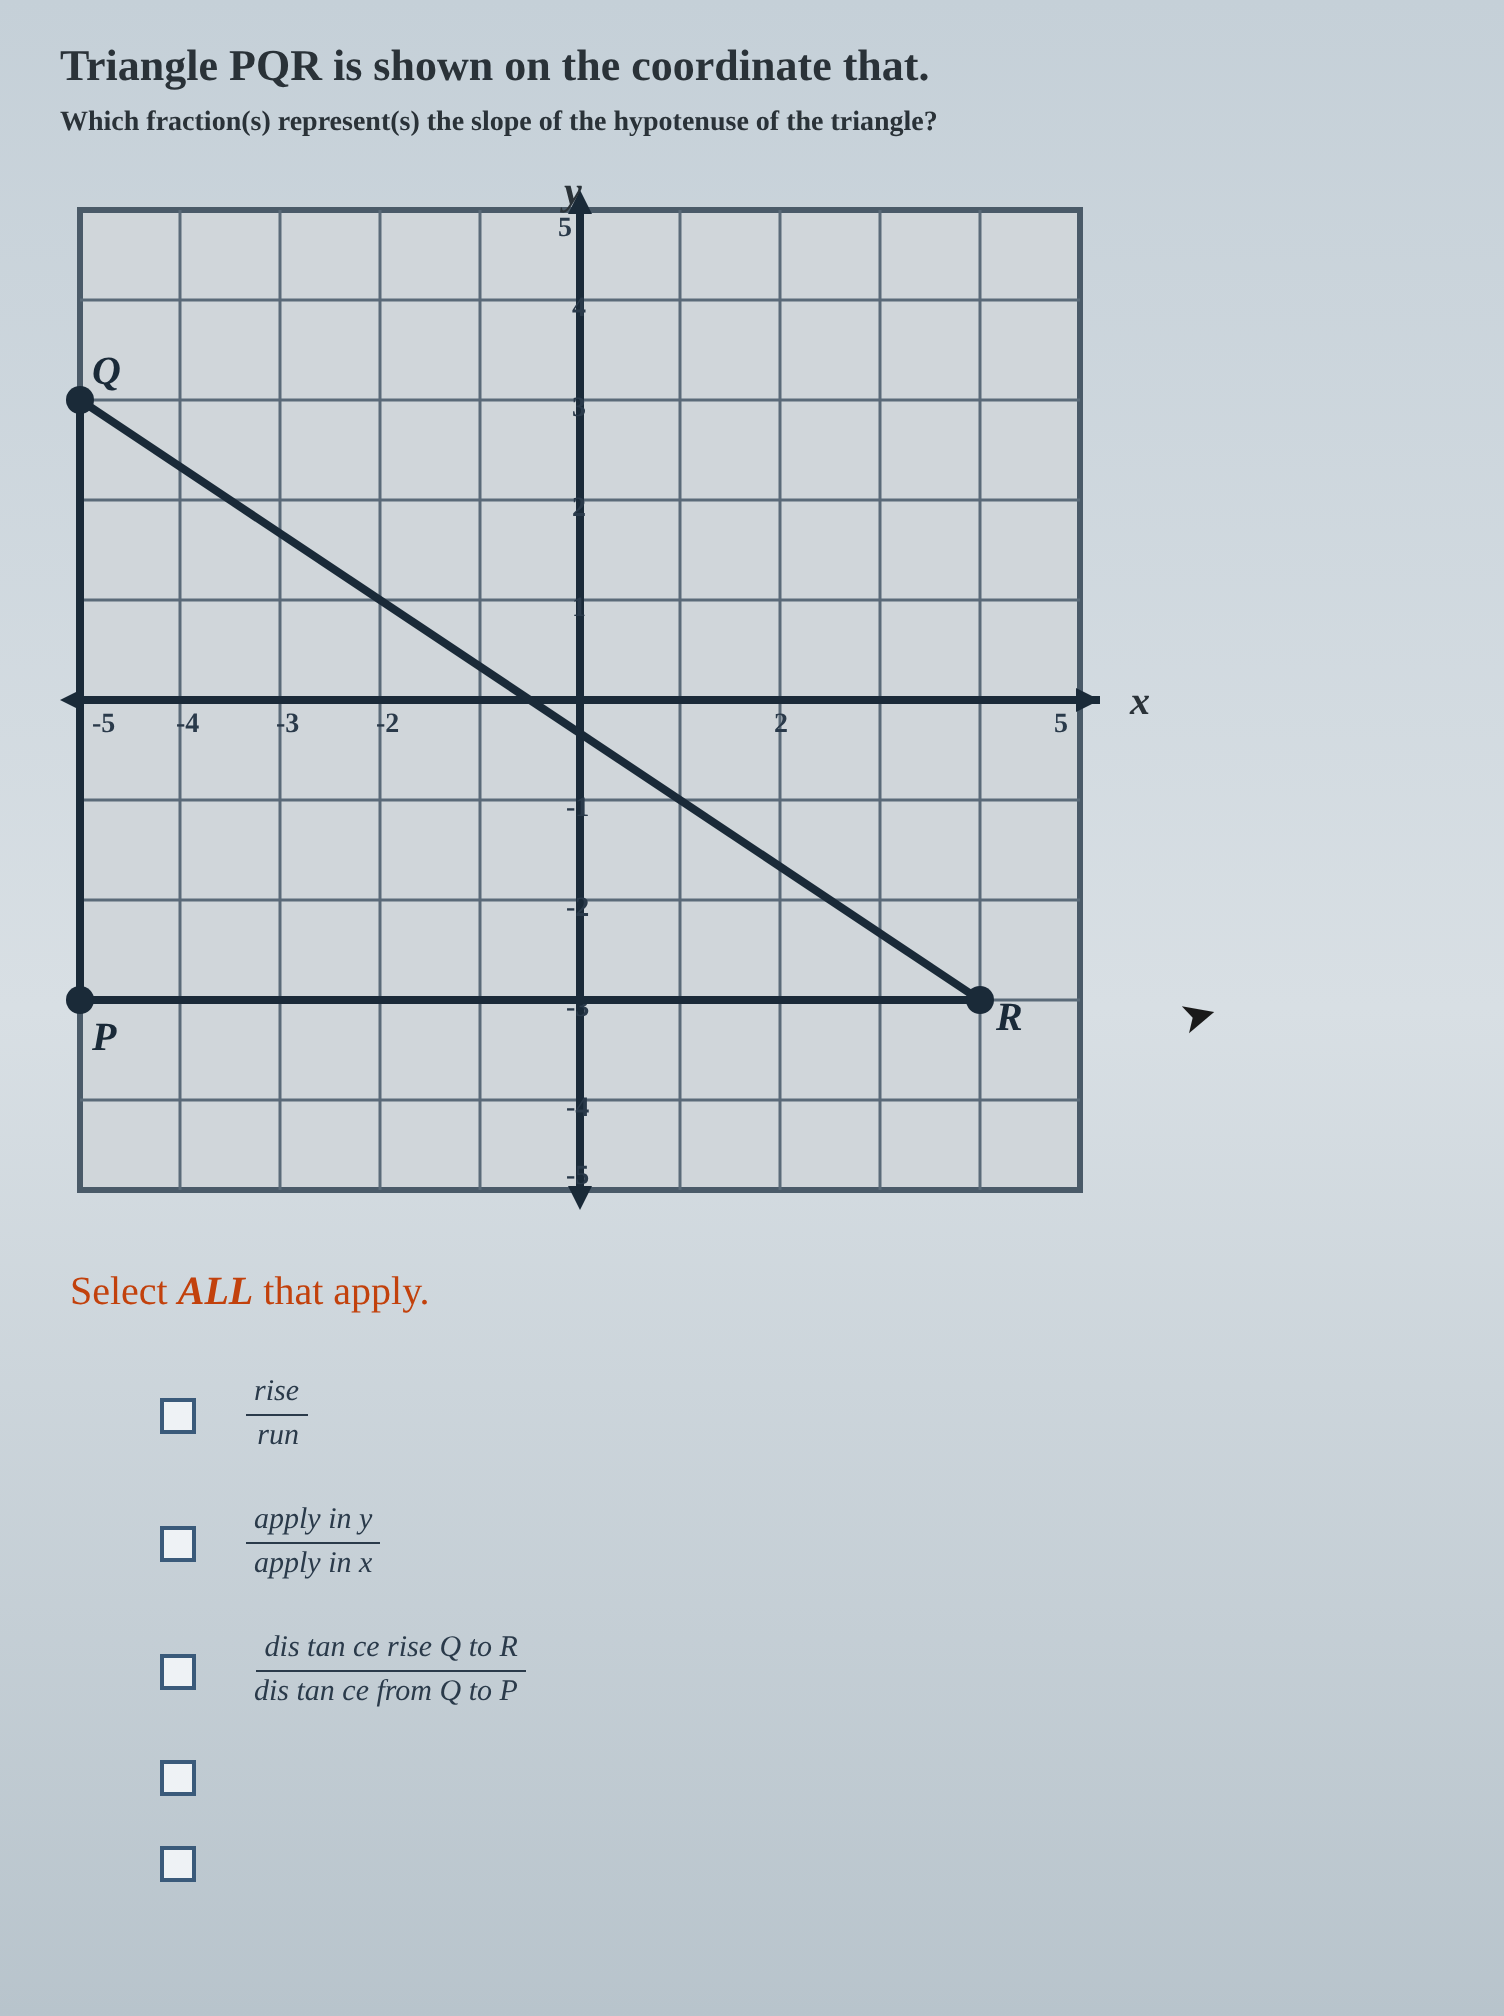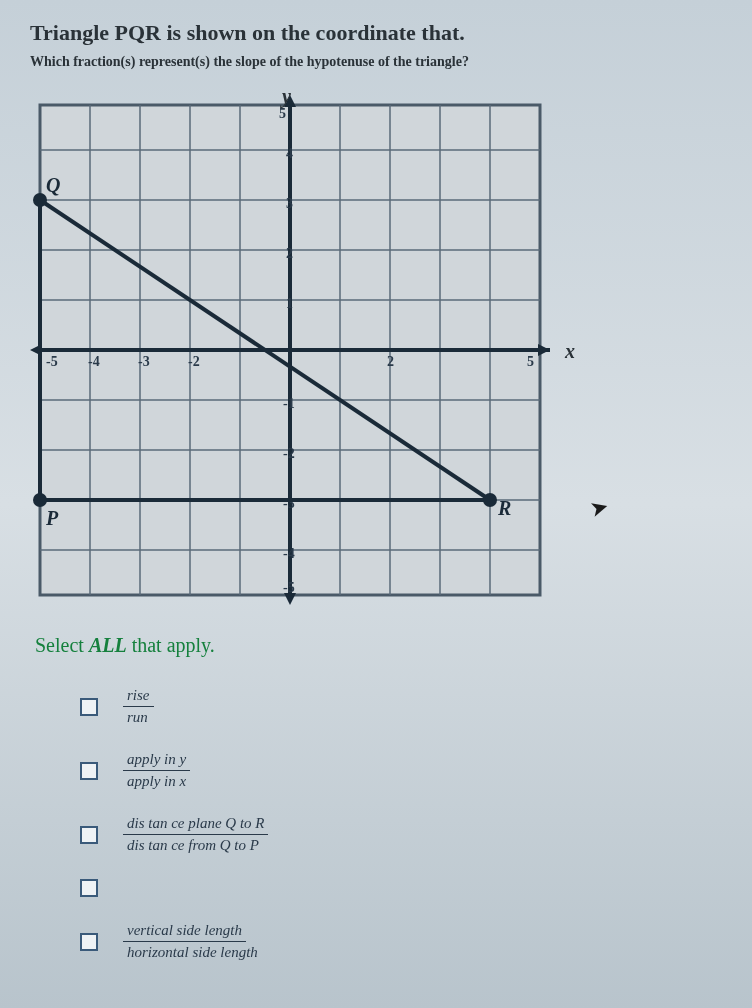--- a/index.html
+++ b/index.html
@@ -41,21 +41,21 @@
       position: absolute;
       left: 535px;
       top: 250px;
       font-size: 20px;
       font-weight: bold;
       font-style: italic;
       color: #2a3238;
     }
     .select-text {
       font-size: 20px;
-      color: #15803d;
+      color: #c2410c;
       margin-top: 20px;
       margin-bottom: 30px;
       margin-left: 5px;
     }
     .select-text .all { font-weight: bold; font-style: italic; }
     .option {
       display: flex;
       align-items: center;
       margin-bottom: 25px;
       margin-left: 50px;
@@ -64,21 +64,21 @@
       width: 18px;
       height: 18px;
       border: 2px solid #3a5a7a;
       background: #eef2f5;
       margin-right: 25px;
       flex-shrink: 0;
     }
     .fraction {
       display: inline-flex;
       flex-direction: column;
-      align-items: flex-start;
+      align-items: flex-end;
       font-size: 15px;
       color: #2a3a4a;
       font-style: italic;
     }
     .fraction .num {
       border-bottom: 1.5px solid #2a3a4a;
       padding: 0 4px 2px 4px;
       white-space: nowrap;
     }
     .fraction .den {
@@ -196,28 +196,24 @@
   <div class="checkbox"></div>
   <div class="fraction">
     <span class="num">apply in y</span>
     <span class="den">apply in x</span>
   </div>
 </div>
 
 <div class="option">
   <div class="checkbox"></div>
   <div class="fraction">
-    <span class="num">dis tan ce plane Q to R</span>
+    <span class="num">dis tan ce rise Q to R</span>
     <span class="den">dis tan ce from Q to P</span>
   </div>
 </div>
 
 <div class="option">
   <div class="checkbox"></div>
 </div>
 
 <div class="option">
   <div class="checkbox"></div>
-  <div class="fraction">
-    <span class="num">vertical side length</span>
-    <span class="den">horizontal side length</span>
-  </div>
 </div>
 
 </body></html>

